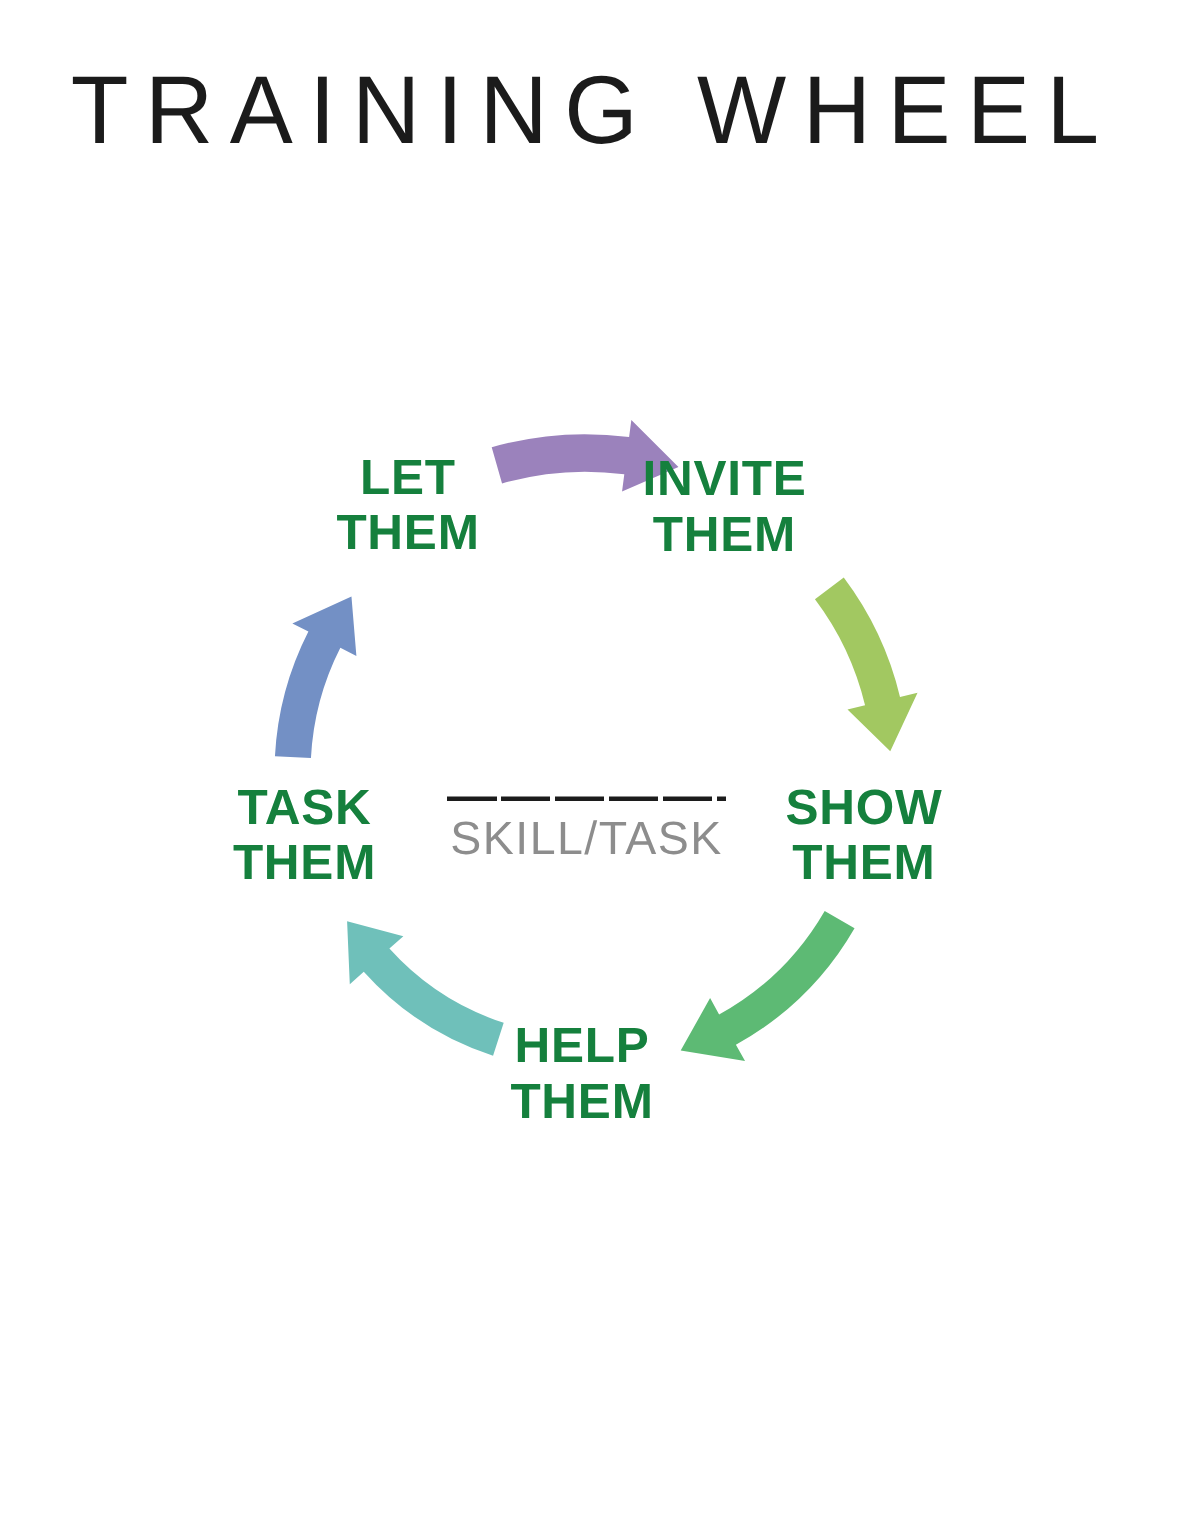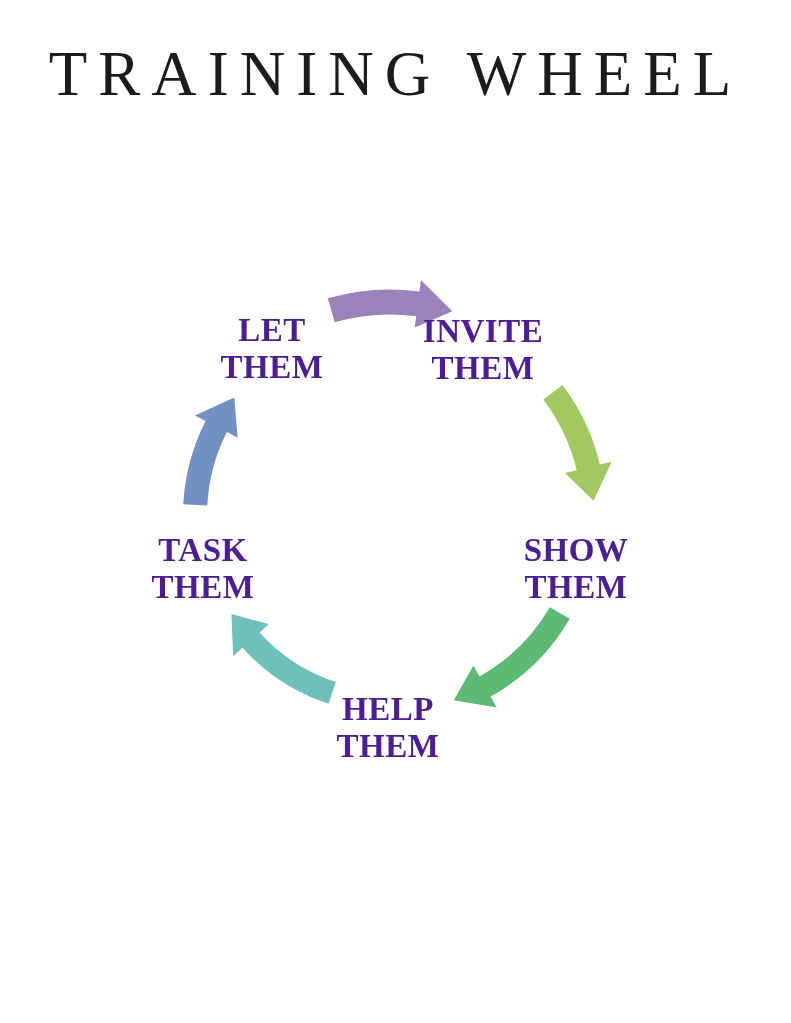--- a/index.html
+++ b/index.html
@@ -2,21 +2,21 @@
 <html><head>
 <meta charset="utf-8">
 <style>
   html, body { margin: 0; padding: 0; background: #ffffff; }
   .page {
     position: relative;
     width: 791px;
     height: 875px;
     background: #ffffff;
     overflow: hidden;
-    font-family: Liberation Serif, serif;
+    font-family: Liberation Sans, sans-serif;
     color: #1b1b1b;
   }
   .title {
     position: absolute;
     top: 38px;
     left: 0;
     width: 100%;
     margin: 0;
     text-align: center;
     font-size: 63px;
@@ -30,22 +30,21 @@
   .arrows-svg { position: absolute; left: 0; top: 0; width: 791px; height: 1023px; }
   .step {
     position: absolute;
     transform: translate(-50%, -50%);
     text-align: center;
     font-size: 33px;
     font-weight: 700;
     line-height: 1.12;
     letter-spacing: 0.5px;
     white-space: pre-line;
-    color: #4c1d95;
-    margin-top: 12px;
+    color: #15803d;
   }
   .fill-in {
     position: absolute;
     transform: translateX(-50%);
     display: flex;
     flex-direction: column;
     align-items: center;
   }
   .blank-line {
     height: 3px;
@@ -82,17 +81,21 @@
 THEM</div>
     <div class="step" style="left:483px; top:338px">INVITE
 THEM</div>
     <div class="step" style="left:576px; top:557px">SHOW
 THEM</div>
     <div class="step" style="left:388px; top:716px">HELP
 THEM</div>
     <div class="step" style="left:203px; top:557px">TASK
 THEM</div>
 
+    <div class="fill-in" style="left:391px; top:531px">
+      <div class="blank-line center-line"></div>
+      <div class="sub-label center-sub">SKILL/TASK</div>
+    </div>
 
   </div>
 
 
 </div>
 
 </body></html>

